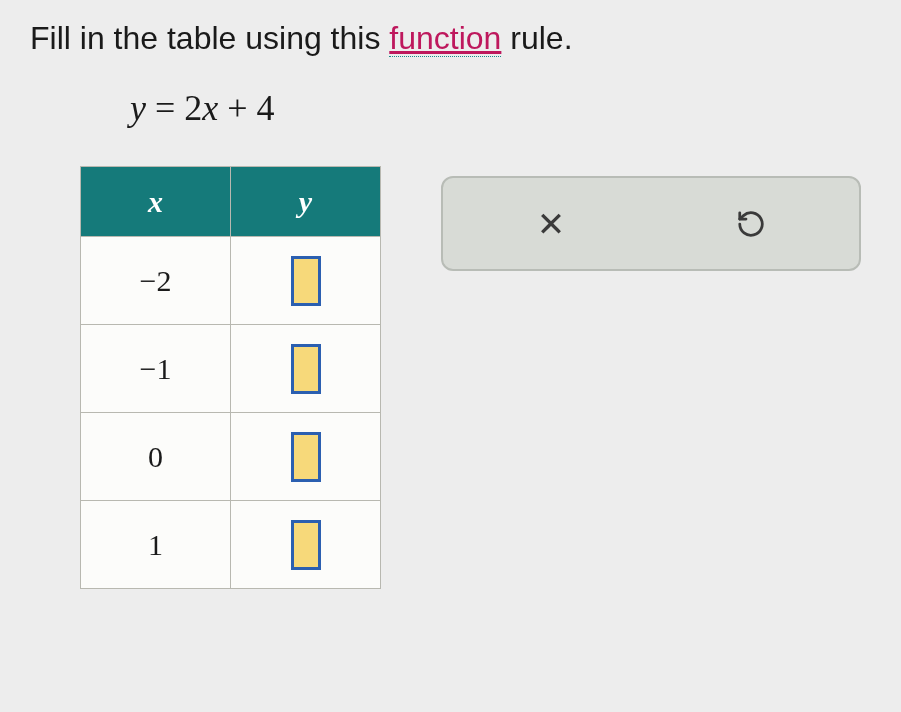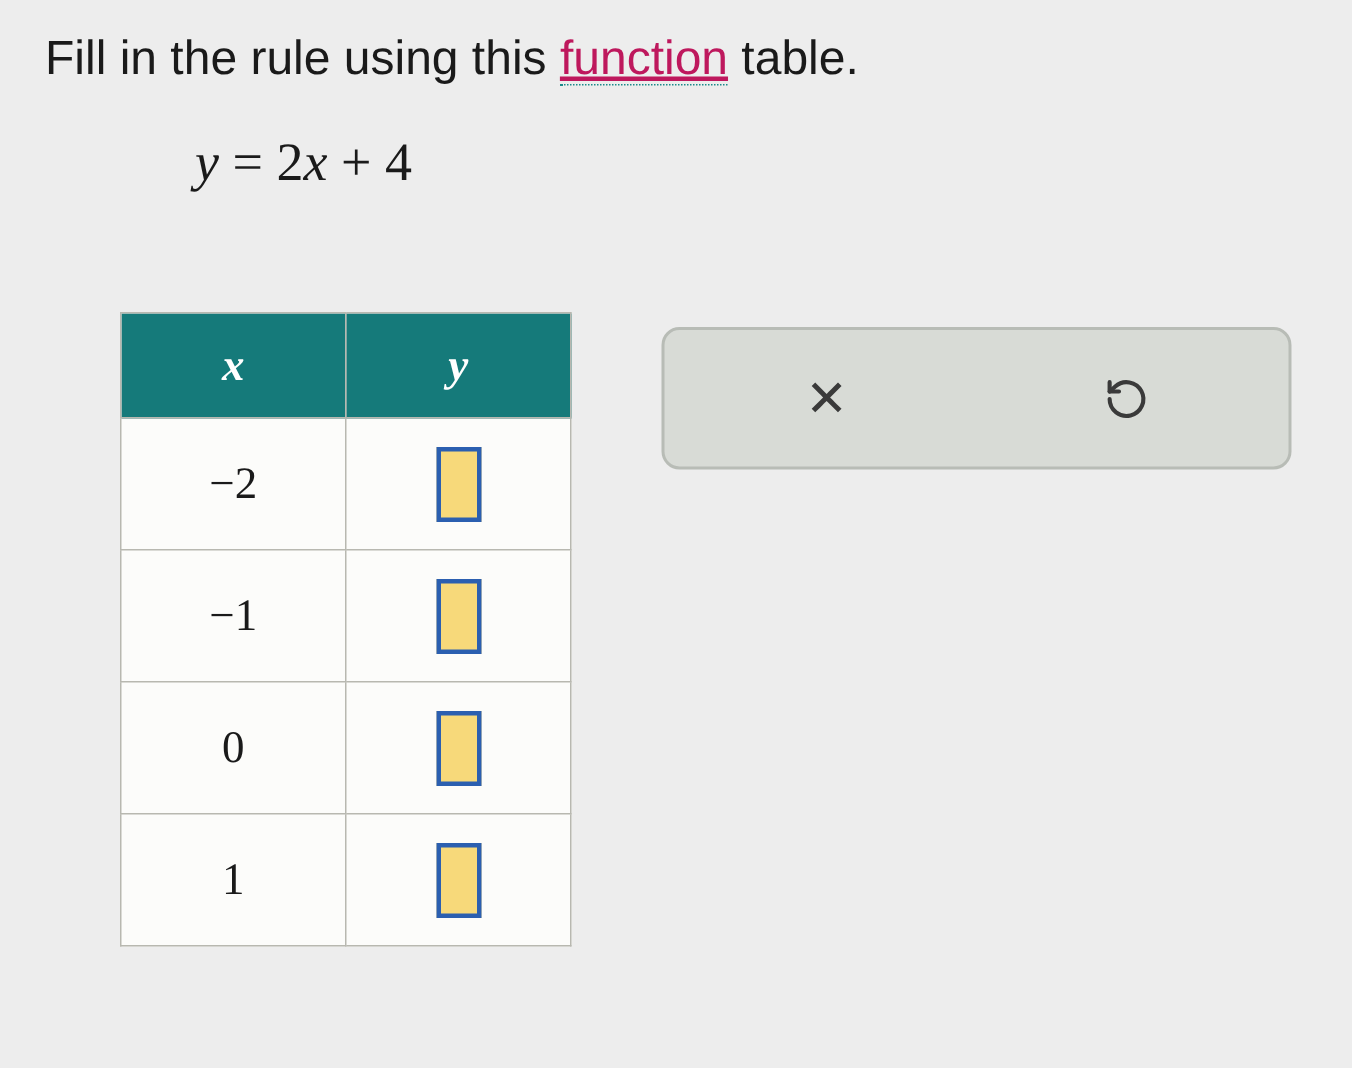--- a/index.html
+++ b/index.html
@@ -20,21 +20,21 @@
       color: #be185d;
       text-decoration: underline;
       border-bottom: 1px dotted #1a8a8a;
     }
     .equation {
       font-family: 'Times New Roman', serif;
       font-size: 36px;
       font-style: italic;
       color: #1a1a1a;
       margin-left: 100px;
-      margin-bottom: 79px;
+      margin-bottom: 37px;
     }
     .equation .num {
       font-style: normal;
     }
     .main-row {
       display: flex;
       align-items: flex-start;
       gap: 60px;
       margin-left: 50px;
     }
@@ -93,21 +93,21 @@
     }
     .undo-svg {
       width: 30px;
       height: 30px;
     }
   </style>
 </head>
 <body>
 
 <div class="instruction">
-  <span>Fill in the rule using this </span><a href="#" class="function-link">function</a><span> table.</span>
+  <span>Fill in the table using this </span><a href="#" class="function-link">function</a><span> rule.</span>
 </div>
 
 <div class="equation">
   <span>y</span><span class="num"> = </span><span class="num">2</span><span>x</span><span class="num"> + </span><span class="num">4</span>
 </div>
 
 <div class="main-row">
   <table class="fn-table">
     <thead>
       <tr>

